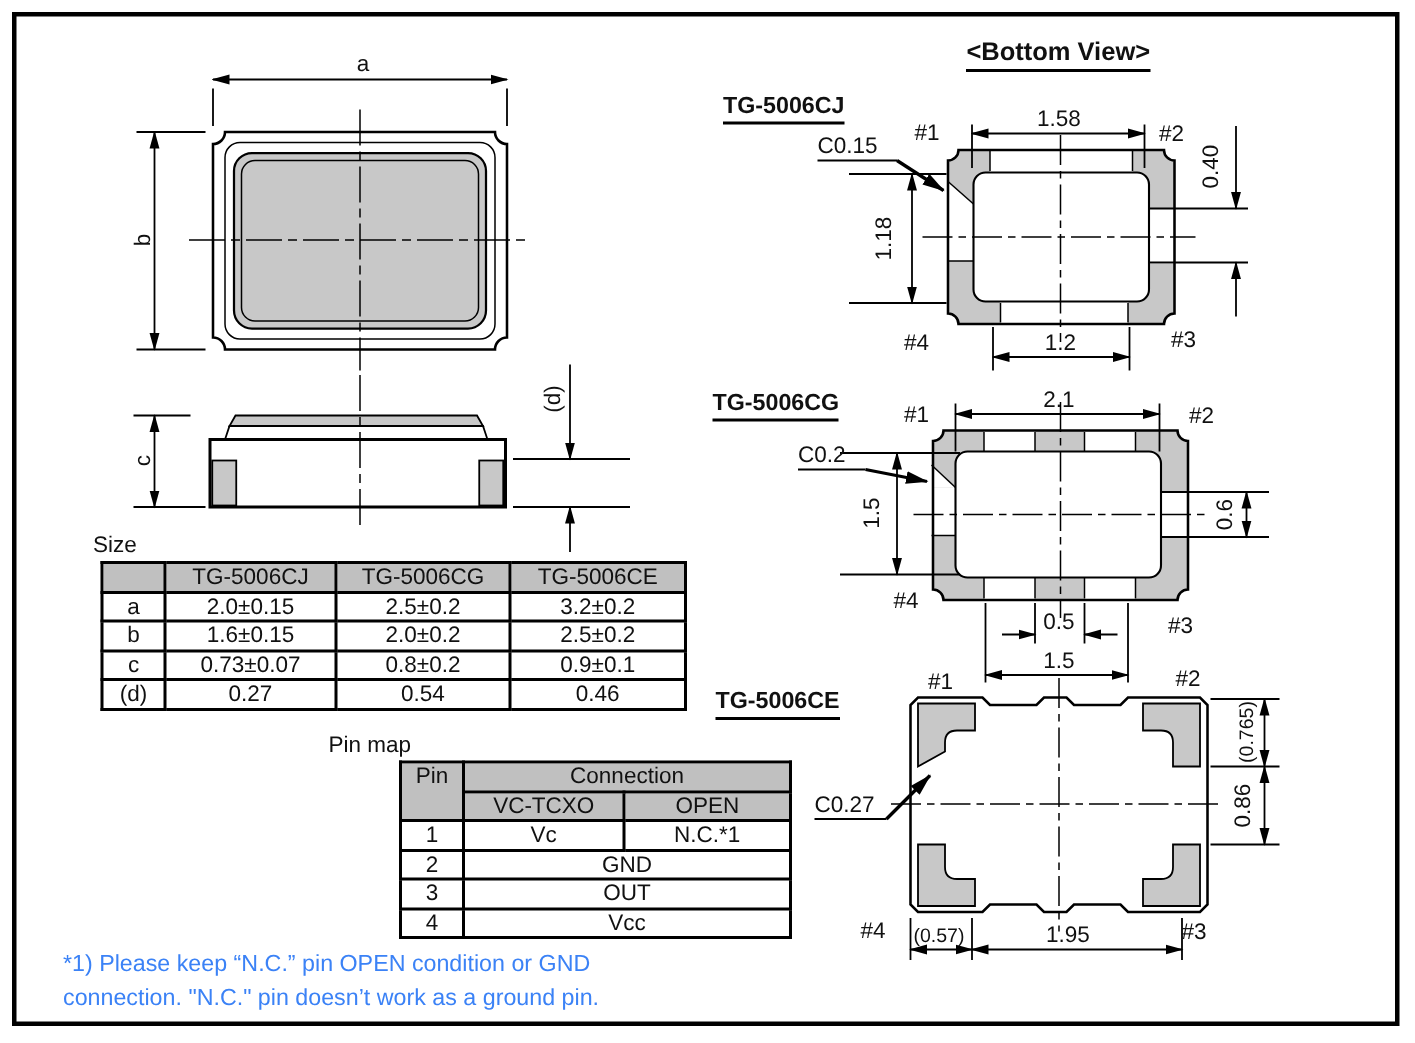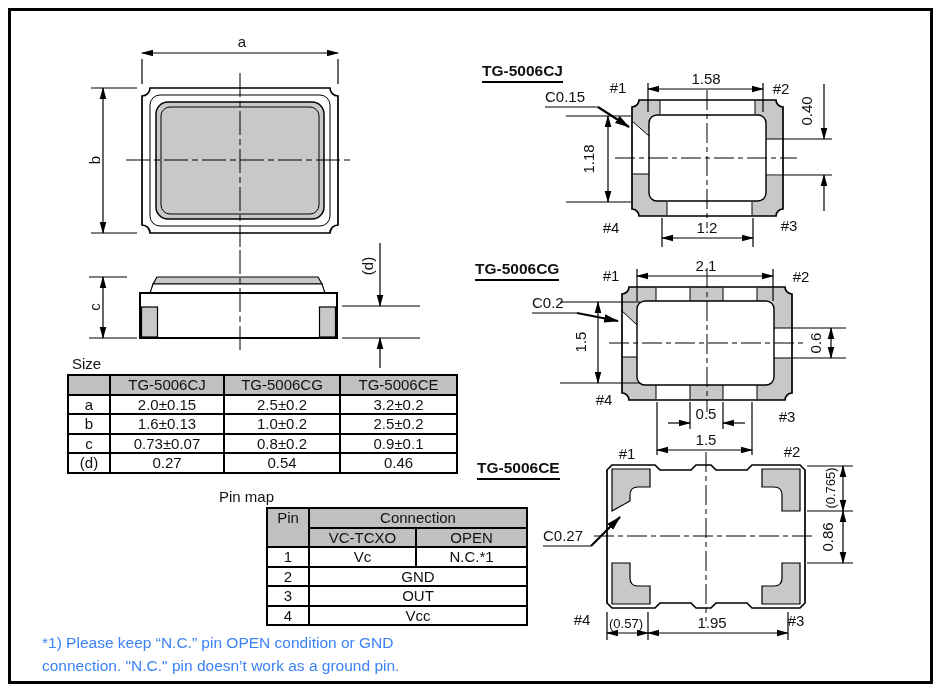--- a/index.html
+++ b/index.html
@@ -236,25 +236,28 @@
         <text x="712" y="628" text-anchor="middle">1.95</text>
         <text x="543" y="541">C0.27</text>
         <text x="627" y="459" text-anchor="middle">#1</text>
         <text x="792" y="457" text-anchor="middle">#2</text>
         <text x="796" y="626" text-anchor="middle">#3</text>
         <text x="582" y="625" text-anchor="middle">#4</text>
       </g>
     </g>
   </svg>
 
+  <div class="abs" style="left:608px;top:25px;width:195px;text-align:center;">
+    <span class="bvtitle" style="display:inline-block;">&lt;Bottom View&gt;</span>
+  </div>
   <span class="abs title" style="left:482px;top:62px;">TG-5006CJ</span>
   <span class="abs title" style="left:475px;top:260px;">TG-5006CG</span>
   <span class="abs title" style="left:477px;top:459px;">TG-5006CE</span>
 
-  <div class="abs h15" style="left:72px;top:355px;">Size</div>
+  <div class="abs h15" style="left:62px;top:355px;">Size</div>
   <table class="tbl abs" style="left:67px;top:374px;width:389px;">
     <colgroup>
         <col style="width:42px">
         <col style="width:114px">
         <col style="width:116px">
         <col style="width:117px">
       </colgroup>
     <tbody>
         <tr>
       <td class="gray"></td>
@@ -263,22 +266,22 @@
       <td class="gray">TG-5006CE</td>
     </tr>
     <tr>
       <td>a</td>
       <td>2.0±0.15</td>
       <td>2.5±0.2</td>
       <td>3.2±0.2</td>
     </tr>
     <tr>
       <td>b</td>
-      <td>1.6±0.13</td>
-      <td>1.0±0.2</td>
+      <td>1.6±0.15</td>
+      <td>2.0±0.2</td>
       <td>2.5±0.2</td>
     </tr>
     <tr>
       <td>c</td>
       <td>0.73±0.07</td>
       <td>0.8±0.2</td>
       <td>0.9±0.1</td>
     </tr>
     <tr>
       <td>(d)</td>

